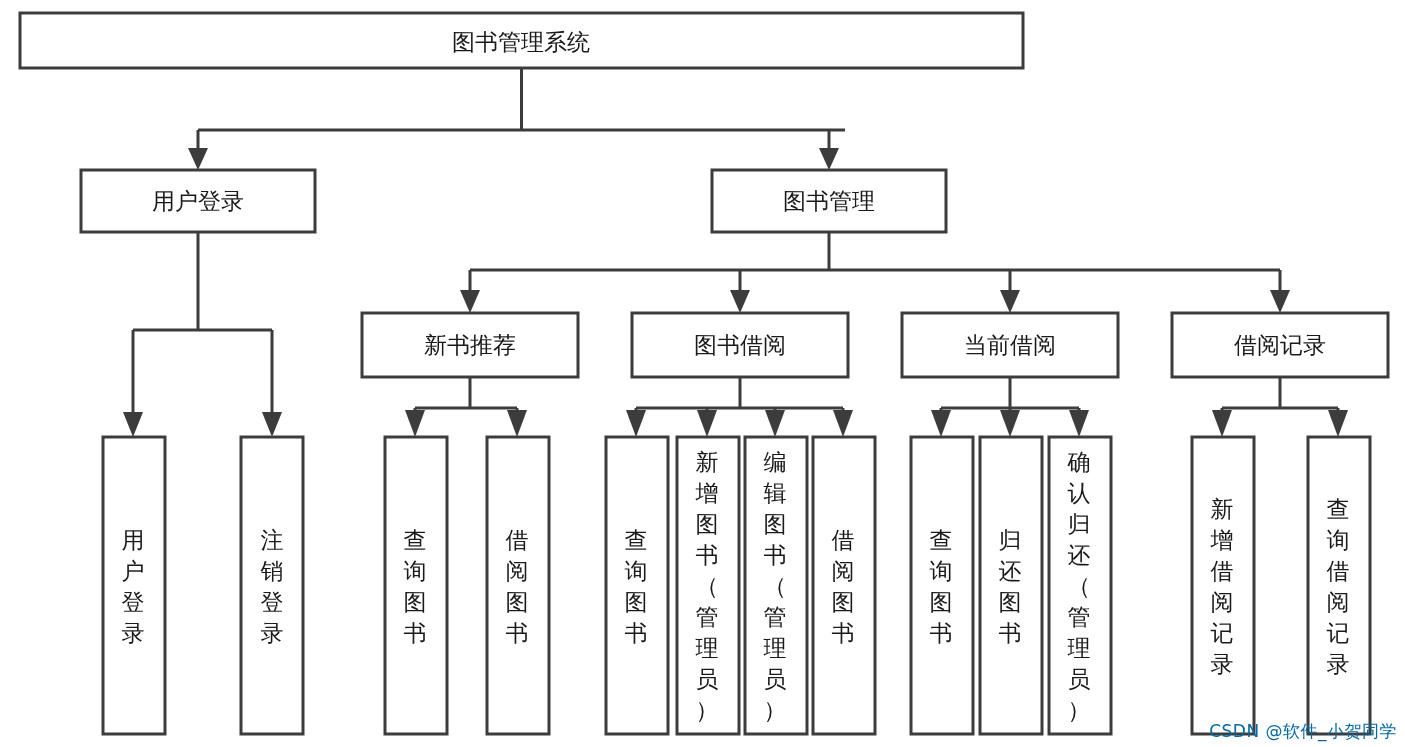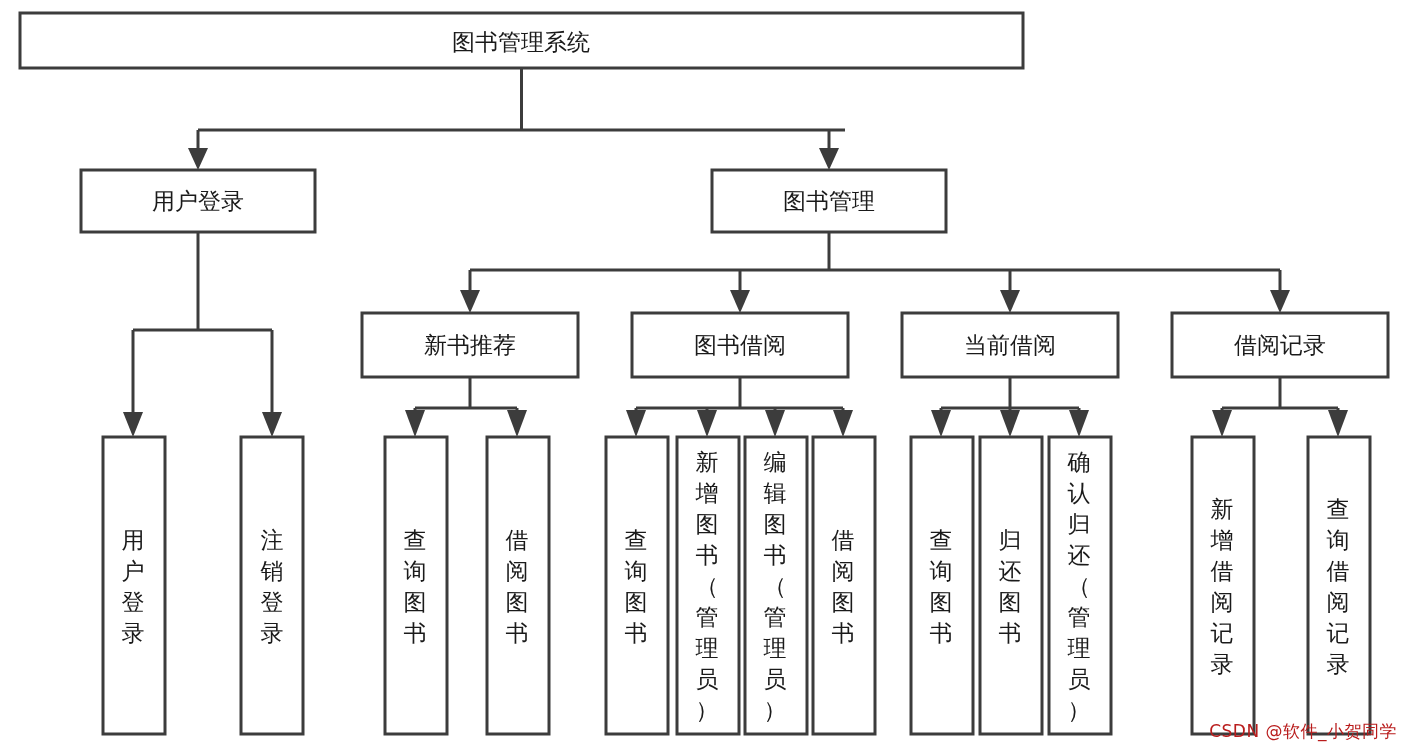--- a/index.html
+++ b/index.html
@@ -53,21 +53,21 @@
     font-family: "DejaVu Sans", "Liberation Sans", sans-serif;
     font-size: 23px;
     text-anchor: middle;
   }
   .watermark {
     position: absolute;
     right: 8px;
     bottom: 4px;
     font-family: "DejaVu Sans", "Liberation Sans", sans-serif;
     font-size: 17px;
-    color: #b91c1c;
+    color: #0369a1;
     letter-spacing: 0.5px;
     white-space: nowrap;
     user-select: none;
   }
 </style>
 </head>
 <body>
 
 <div id="diagram-root">
   <svg class="flow" viewBox="0 0 1405 747" xmlns="http://www.w3.org/2000/svg">

